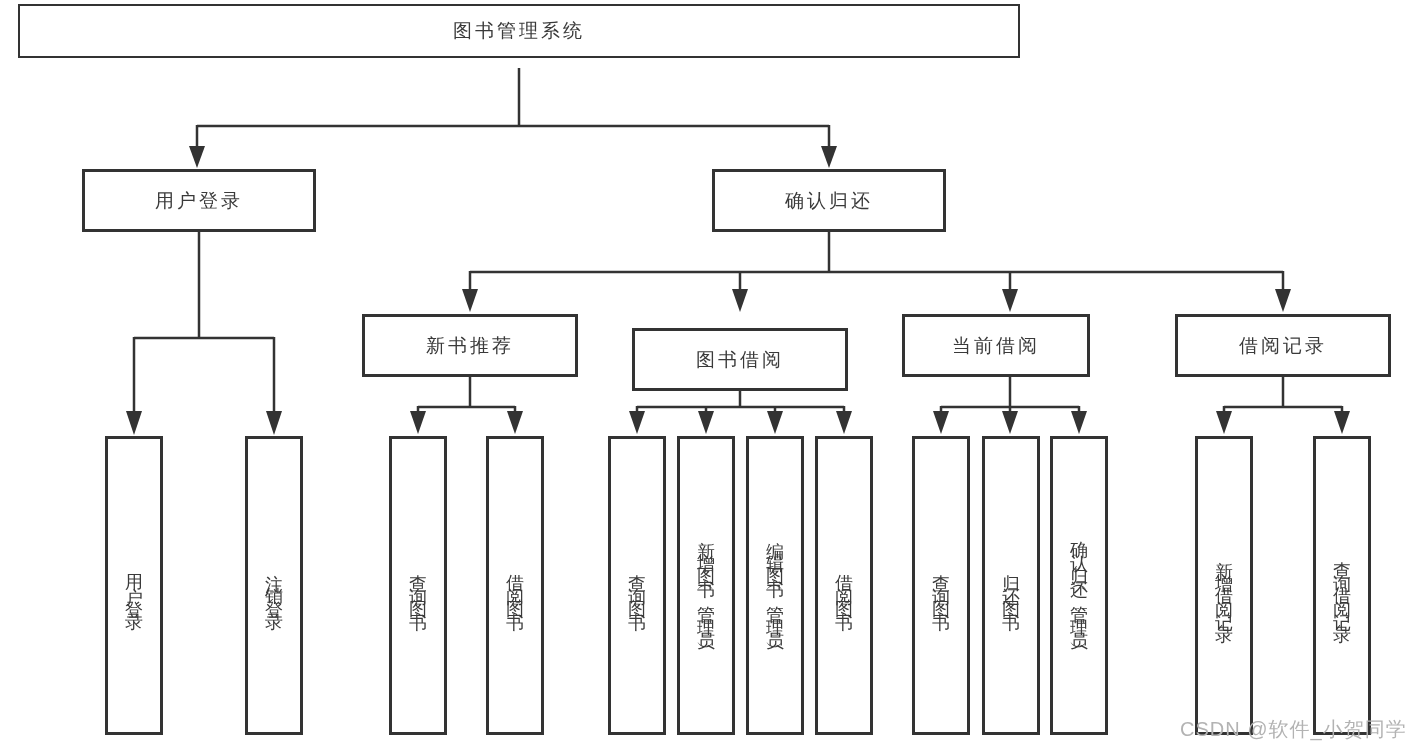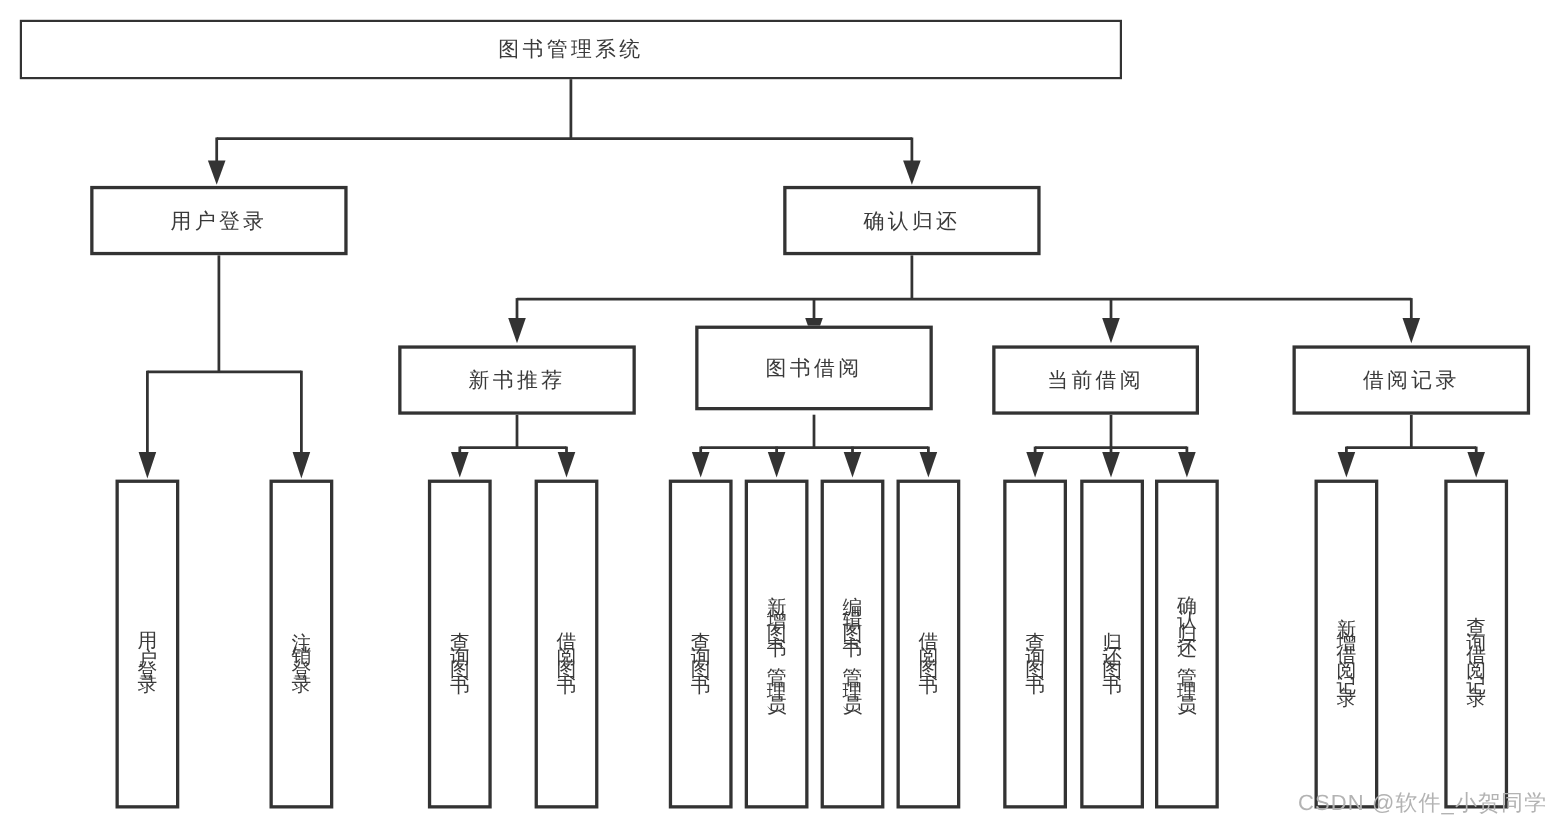--- a/index.html
+++ b/index.html
@@ -93,35 +93,35 @@
     <g>
       <path d="M1283 377 L1283 407"></path>
       <path d="M1224 407 L1342 407"></path>
       <path d="M1224 406 L1224 412"></path>
         <polygon points="1216,411 1232,411 1224,434"></polygon>
       <path d="M1342 406 L1342 412"></path>
         <polygon points="1334,411 1350,411 1342,434"></polygon>
     </g>
   </svg>
 
-  <div class="node root" style="left:18px;top:18px;width:1002px;height:54px">
+  <div class="node root" style="left:18px;top:4px;width:1002px;height:54px">
     <span class="label">图书管理系统</span>
   </div>
 
   <div class="node" style="left:82px;top:169px;width:234px;height:63px">
     <span class="label">用户登录</span>
   </div>
   <div class="node" style="left:712px;top:169px;width:234px;height:63px">
     <span class="label">确认归还</span>
   </div>
 
   <div class="node" style="left:362px;top:314px;width:216px;height:63px">
     <span class="label">新书推荐</span>
   </div>
-  <div class="node" style="left:632px;top:296px;width:216px;height:77px">
+  <div class="node" style="left:632px;top:328px;width:216px;height:63px">
     <span class="label">图书借阅</span>
   </div>
   <div class="node" style="left:902px;top:314px;width:188px;height:63px">
     <span class="label">当前借阅</span>
   </div>
   <div class="node" style="left:1175px;top:314px;width:216px;height:63px">
     <span class="label">借阅记录</span>
   </div>
 
   <div class="node leaf" style="left:105px;top:436px;width:58px;height:299px">

